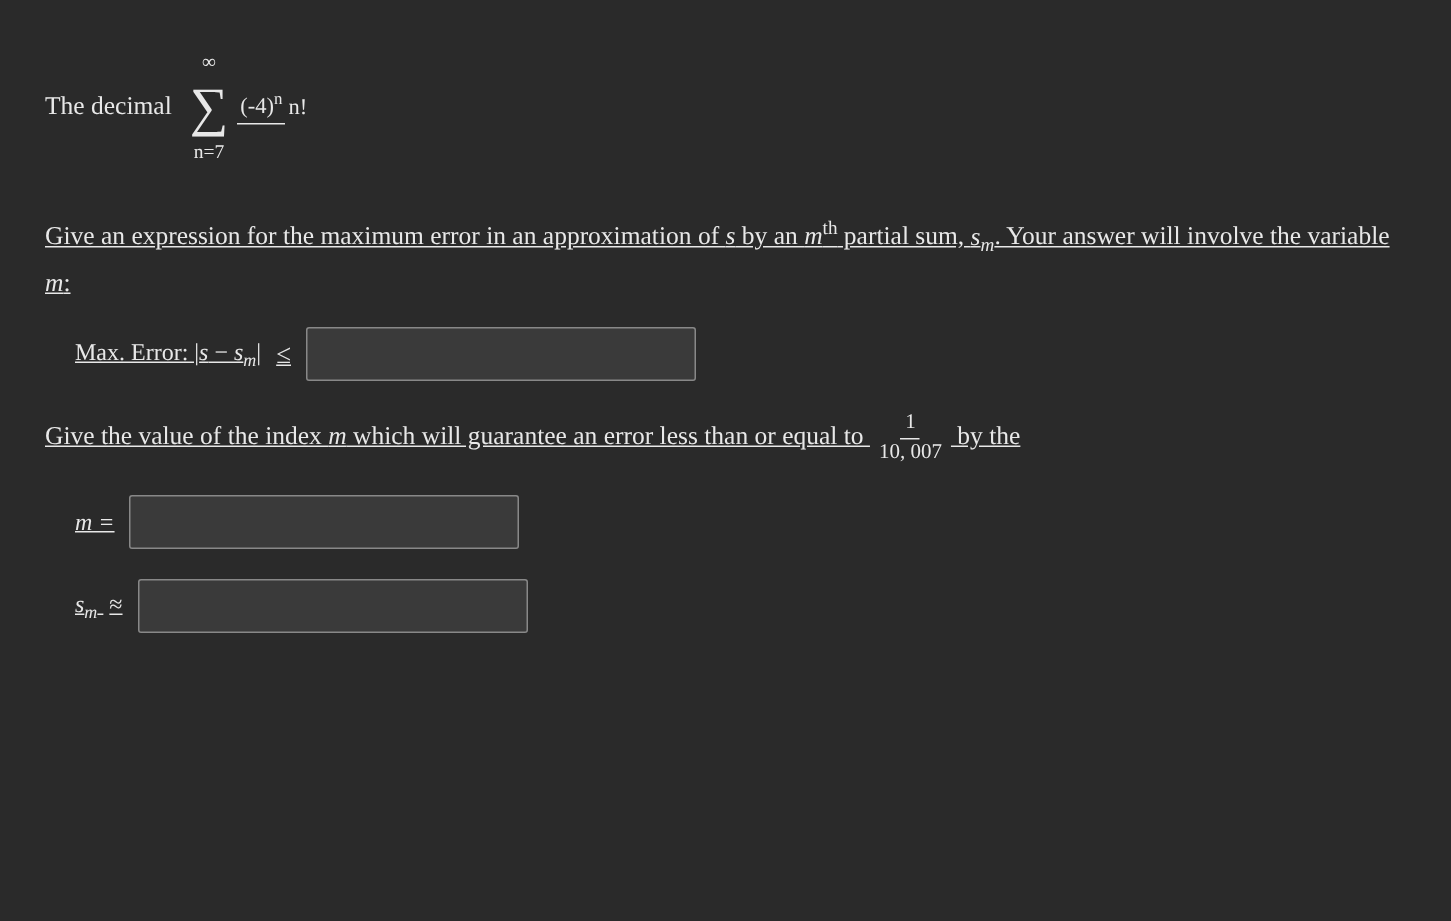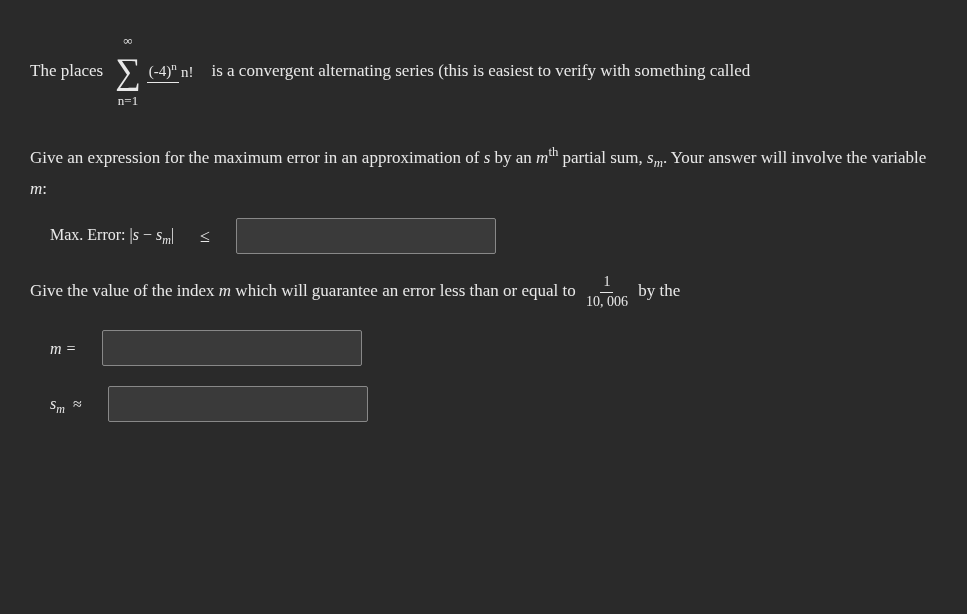--- a/index.html
+++ b/index.html
@@ -64,26 +64,27 @@
 
     .subscript {
       vertical-align: sub;
       font-size: 0.75em;
     }
 
     .section-question {
       margin-bottom: 20px;
       margin-top: 20px;
       line-height: 1.7;
+      text-decoration: underline;
     }
 
     .input-row {
       display: flex;
       align-items: center;
-      gap: 26px;
+      gap: 10px;
       margin: 14px 0 20px 20px;
     }
 
     .input-label {
       font-size: 16px;
       white-space: nowrap;
     }
 
     .answer-input {
       background-color: #3a3a3a;
@@ -156,56 +157,55 @@
       display: inline-block;
     }
   </style>
 </head>
 <body>
 
 <div class="page-container">
 
   <div class="section-intro">
     <div class="series-line">
-      <span>The places</span>
+      <span>The decimal</span>
 
       <span class="sigma-wrapper">
         <span class="sigma-col">
           <span style="font-size:13px; margin-bottom:1px;">∞</span>
           <span class="big-sigma">∑</span>
-          <span style="font-size:13px; margin-top:1px;">n=1</span>
+          <span style="font-size:13px; margin-top:1px;">n=7</span>
         </span>
         <span class="fraction" style="margin-left:4px;">
           <span class="numerator">
             <span>(-4)</span><span class="superscript">n</span>
           </span>
           <span class="denominator">n!</span>
         </span>
       </span>
-      <span>is a convergent alternating series (this is easiest to verify with something called</span>
     </div>
   </div>
 
   <div class="section-question">
     <div>
       Give an expression for the maximum error in an approximation of <span style="font-style:italic;">s</span> by an <span style="font-style:italic;">m</span><span class="superscript">th</span> partial sum, <span style="font-style:italic;">s<span class="subscript">m</span></span>. Your answer will involve the variable <span style="font-style:italic;">m</span>:
     </div>
     <div class="input-row error-section">
       <span class="input-label">Max. Error: |<span style="font-style:italic;">s</span> − <span style="font-style:italic;">s</span><span class="subscript"><span style="font-style:italic;">m</span></span>|</span>
       <span class="inequality-symbol">≤</span>
       <input class="answer-input" type="text" placeholder="" style="">
     </div>
   </div>
 
   <div class="section-question">
     <div>
       Give the value of the index <span style="font-style:italic;">m</span> which will guarantee an error less than or equal to
       <span class="fraction-inline">
         <span class="num">1</span>
-        <span class="den">10, 006</span>
+        <span class="den">10, 007</span>
       </span>
       by the
     </div>
     <div class="input-row m-section">
       <span class="input-label" style="font-style:italic;">m =</span>
       <input class="answer-input" type="text" placeholder="" style="">
     </div>
   </div>
 
   <div class="section-question partial-sum-section">

